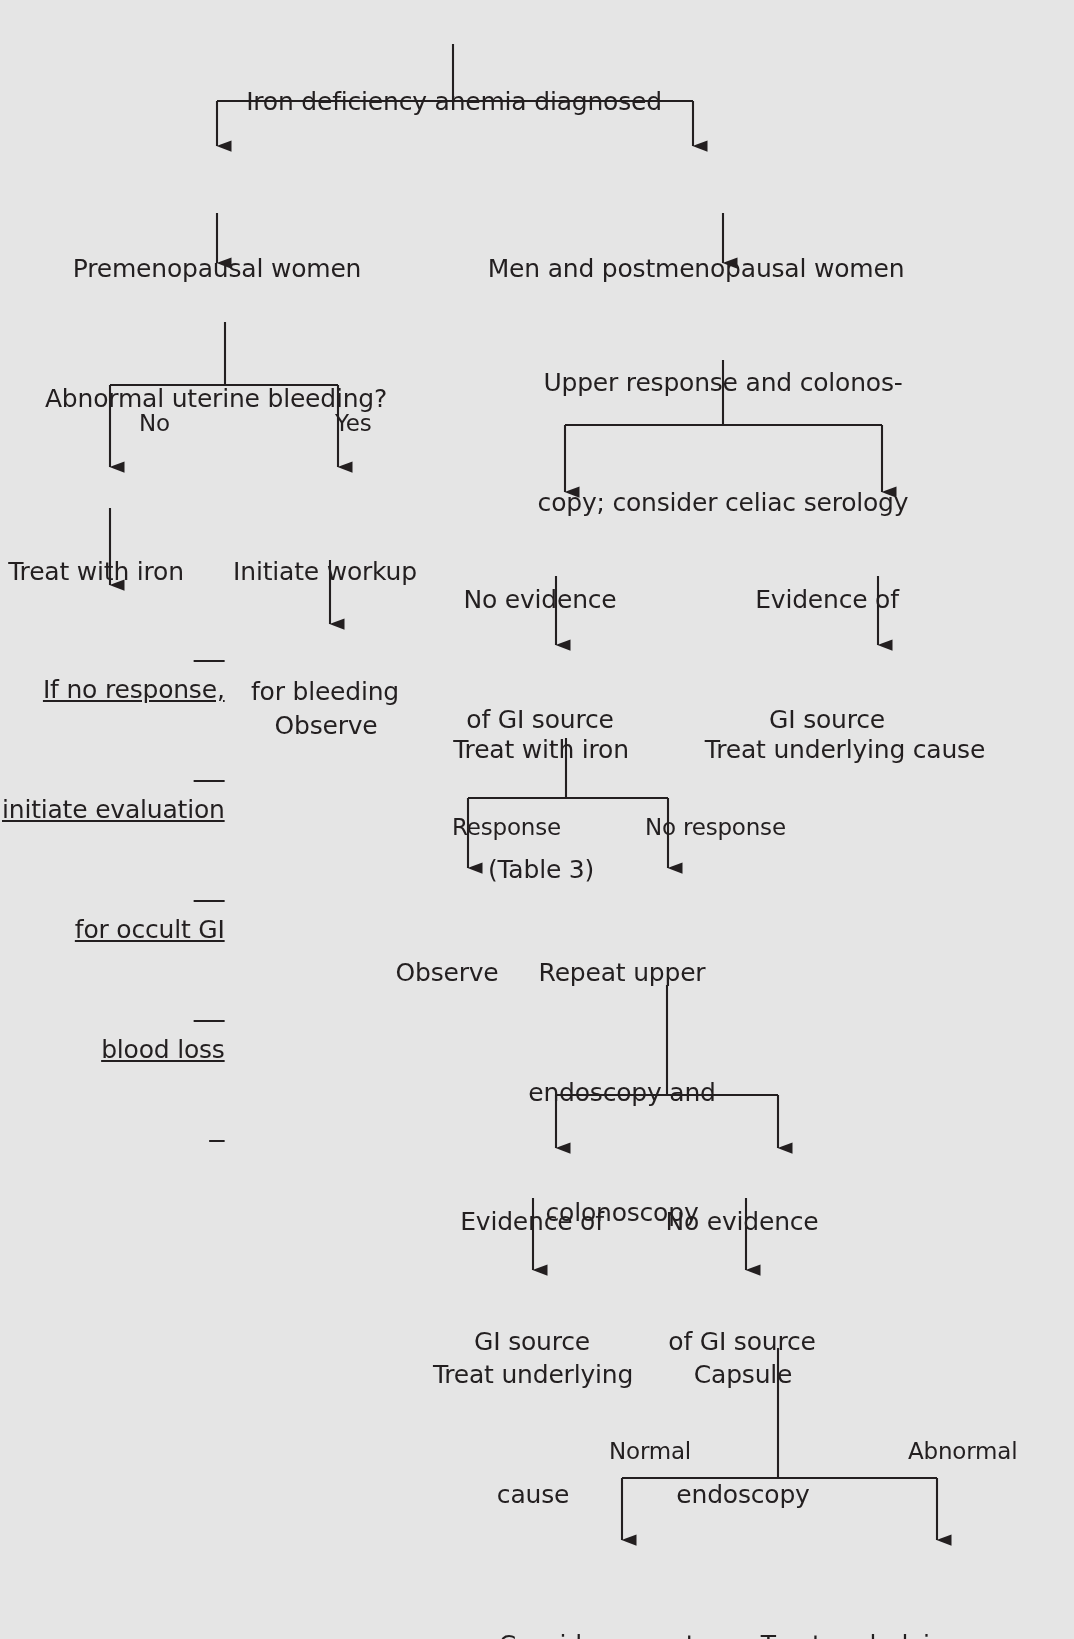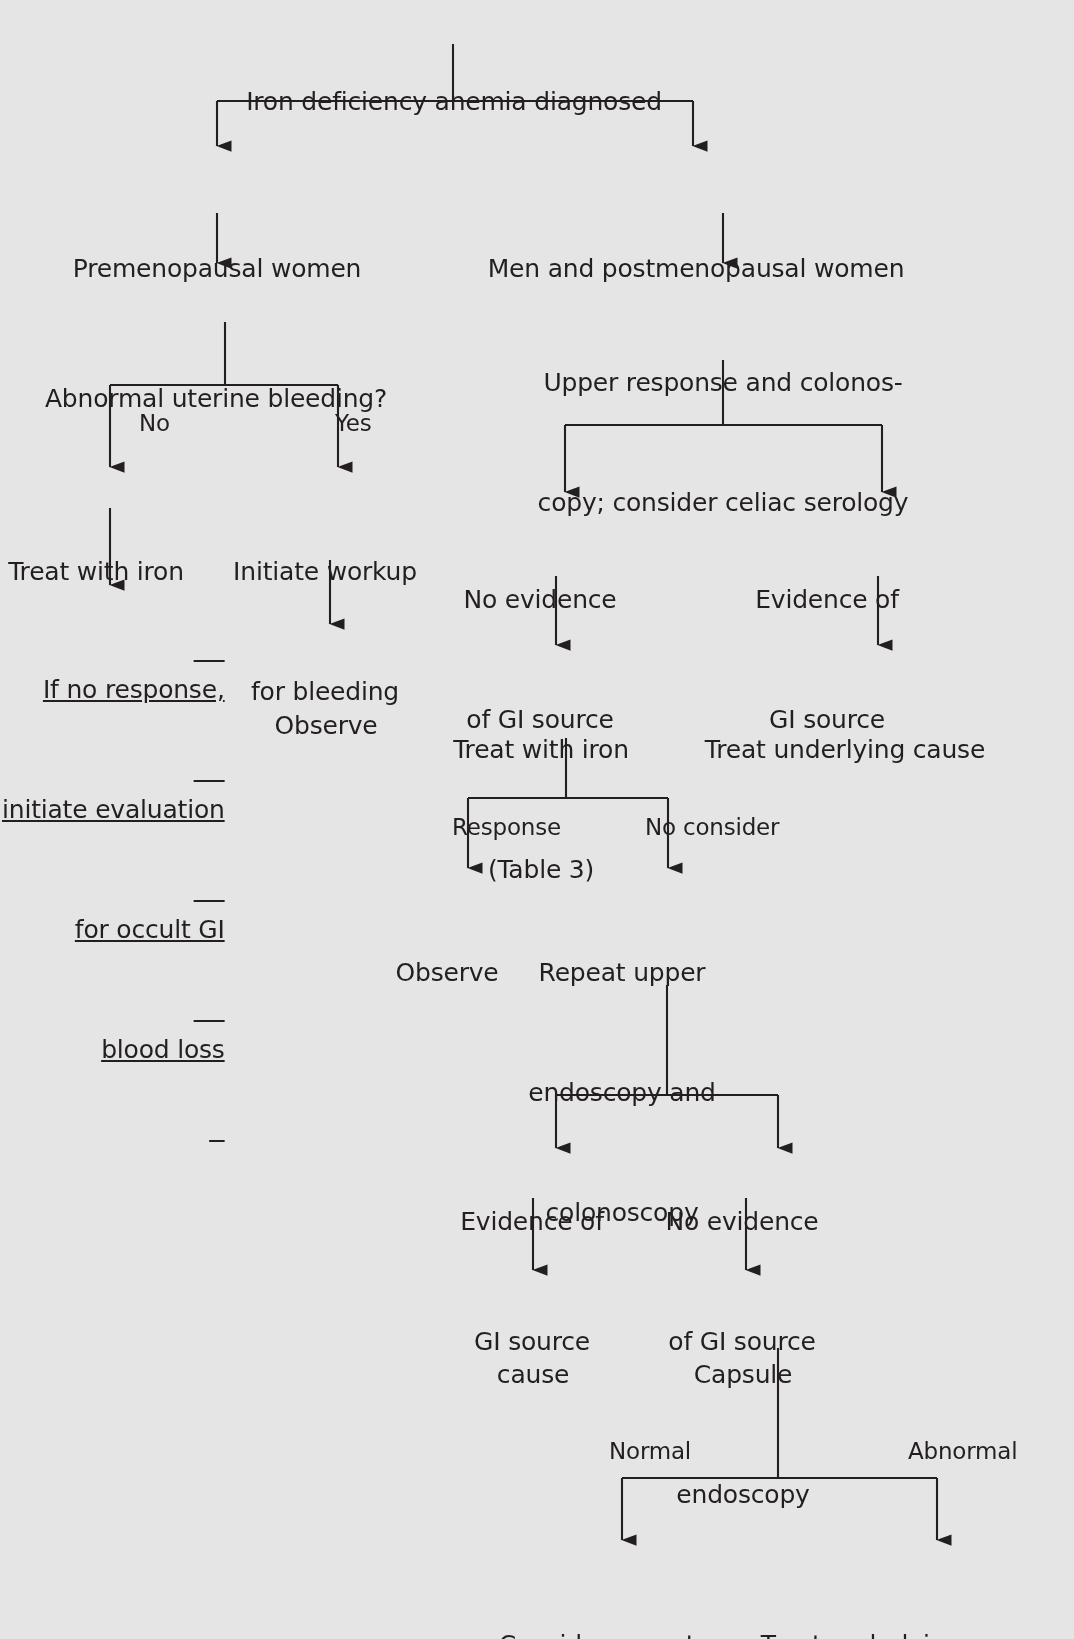--- a/index.html
+++ b/index.html
@@ -185,20 +185,21 @@
     <div>Evidence of</div>
     <div>GI source</div>
   </div>
 
   <div class="node center" style="left:742px; top:1122px;">
     <div>No evidence</div>
     <div>of GI source</div>
   </div>
 
   <div class="node center" style="left:533px; top:1275px;">
+    <div>Treat underlying</div>
     <div>cause</div>
   </div>
 
   <div class="node center" style="left:743px; top:1275px;">
     <div>Capsule</div>
     <div>endoscopy</div>
   </div>
 
   <div class="node center" style="left:597px; top:1545px;">
     <div>Consider repeat</div>
@@ -209,19 +210,19 @@
     <div>Treat underlying cause;</div>
     
   </div>
 
   <div class="edge-label" style="left:139px; top:408px;">No</div>
 
   <div class="edge-label" style="left:335px; top:408px;">Yes</div>
 
   <div class="edge-label" style="left:452px; top:812px;">Response</div>
 
-  <div class="edge-label" style="left:645px; top:812px;">No consider</div>
+  <div class="edge-label" style="left:645px; top:812px;">No response</div>
 
   <div class="edge-label" style="left:609px; top:1436px;">Normal</div>
 
   <div class="edge-label" style="left:908px; top:1436px;">Abnormal</div>
 
 </div>
 
 </body></html>

